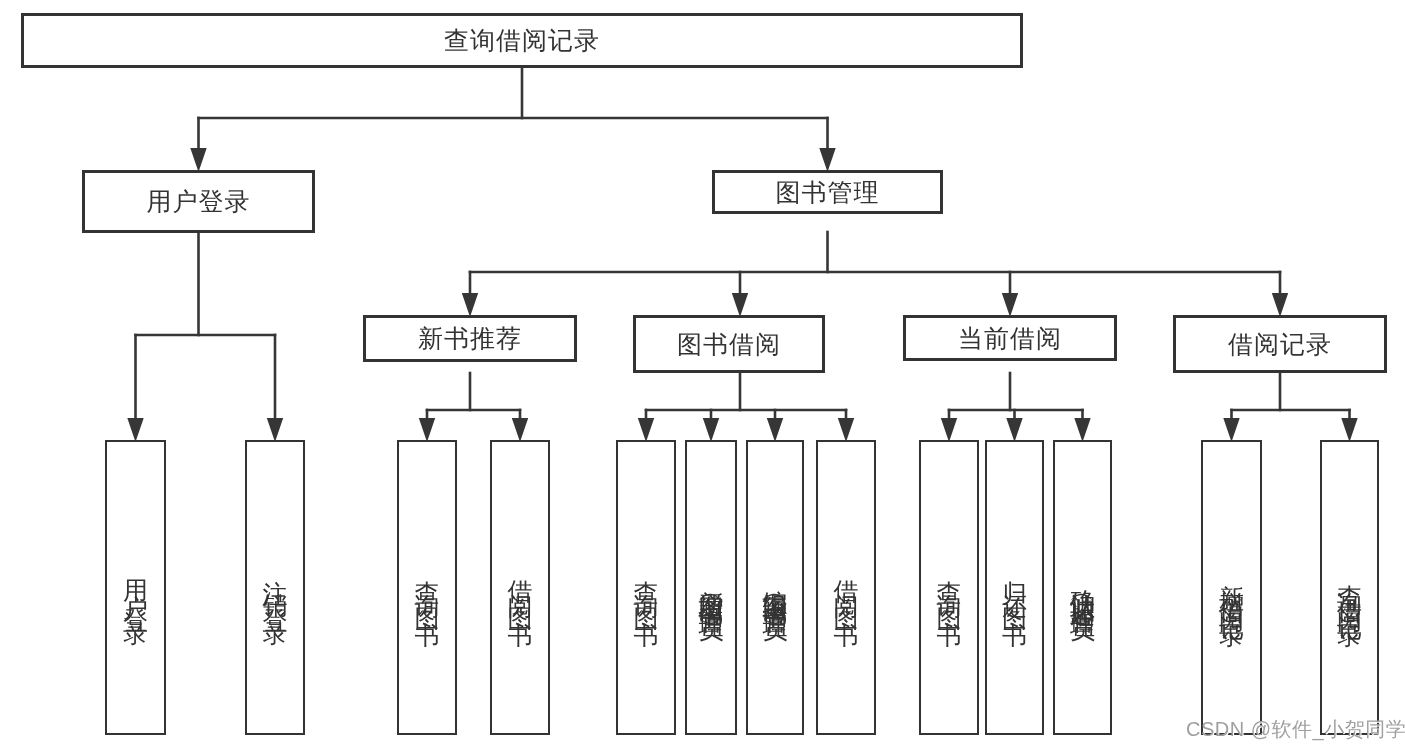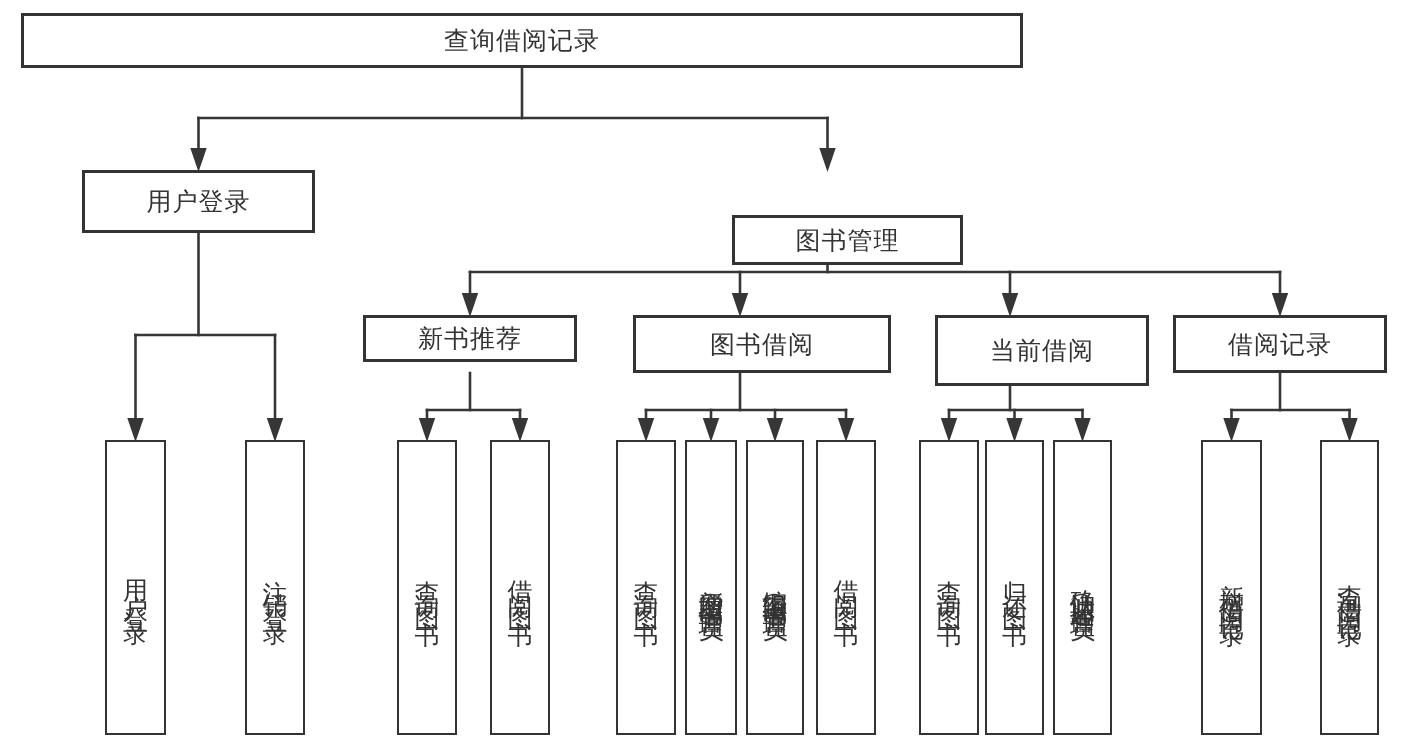--- a/index.html
+++ b/index.html
@@ -123,36 +123,37 @@
       </g>
       <g>
         <line x1="1280" y1="373" x2="1280" y2="410" stroke="#363636" stroke-width="2.6" stroke-linecap="square"></line>
         <line x1="1231.5" y1="410" x2="1349.5" y2="410" stroke="#363636" stroke-width="2.6" stroke-linecap="square"></line>
         <line x1="1231.5" y1="410" x2="1231.5" y2="420" stroke="#363636" stroke-width="2.6" stroke-linecap="square"></line>
         <polygon points="1223.3,418 1239.7,418 1231.5,442" fill="#363636"></polygon>
         <line x1="1349.5" y1="410" x2="1349.5" y2="420" stroke="#363636" stroke-width="2.6" stroke-linecap="square"></line>
         <polygon points="1341.3,418 1357.7,418 1349.5,442" fill="#363636"></polygon>
       </g>
     </svg>
+  <div class="watermark" style="left:1186px; top:716px;">CSDN @软件_小贺同学</div>
 <div class="node h" style="left: 21px; top: 13px; width: 1002px; height: 55px;">
       <span class="lbl">查询借阅记录</span>
     </div>
     <div class="node h" style="left: 82px; top: 170px; width: 233px; height: 63px;">
       <span class="lbl">用户登录</span>
     </div>
-    <div class="node h" style="left: 732px; top: 170px; width: 231px; height: 50px; margin-top: 45px;">
+    <div class="node h" style="left: 712px; top: 170px; width: 231px; height: 44px;">
       <span class="lbl">图书管理</span>
     </div>
     <div class="node h" style="left: 363px; top: 315px; width: 214px; height: 47px;">
       <span class="lbl">新书推荐</span>
     </div>
-    <div class="node h" style="left: 633px; top: 315px; width: 258px; height: 58px;">
+    <div class="node h" style="left: 633px; top: 315px; width: 192px; height: 58px;">
       <span class="lbl">图书借阅</span>
     </div>
-    <div class="node h" style="left: 903px; top: 315px; width: 214px; height: 71px; margin-left: 32px;">
+    <div class="node h" style="left: 903px; top: 315px; width: 214px; height: 46px;">
       <span class="lbl">当前借阅</span>
     </div>
     <div class="node h" style="left: 1173px; top: 315px; width: 214px; height: 58px;">
       <span class="lbl">借阅记录</span>
     </div>
     <div class="node v" style="left: 105px; top: 440px; width: 61px; height: 295px;">
       <span class="lbl" style="letter-spacing: 14px;">用户登录</span>
     </div>
     <div class="node v" style="left: 245px; top: 440px; width: 60px; height: 295px;">
       <span class="lbl" style="letter-spacing: 14px;">注销登录</span>

